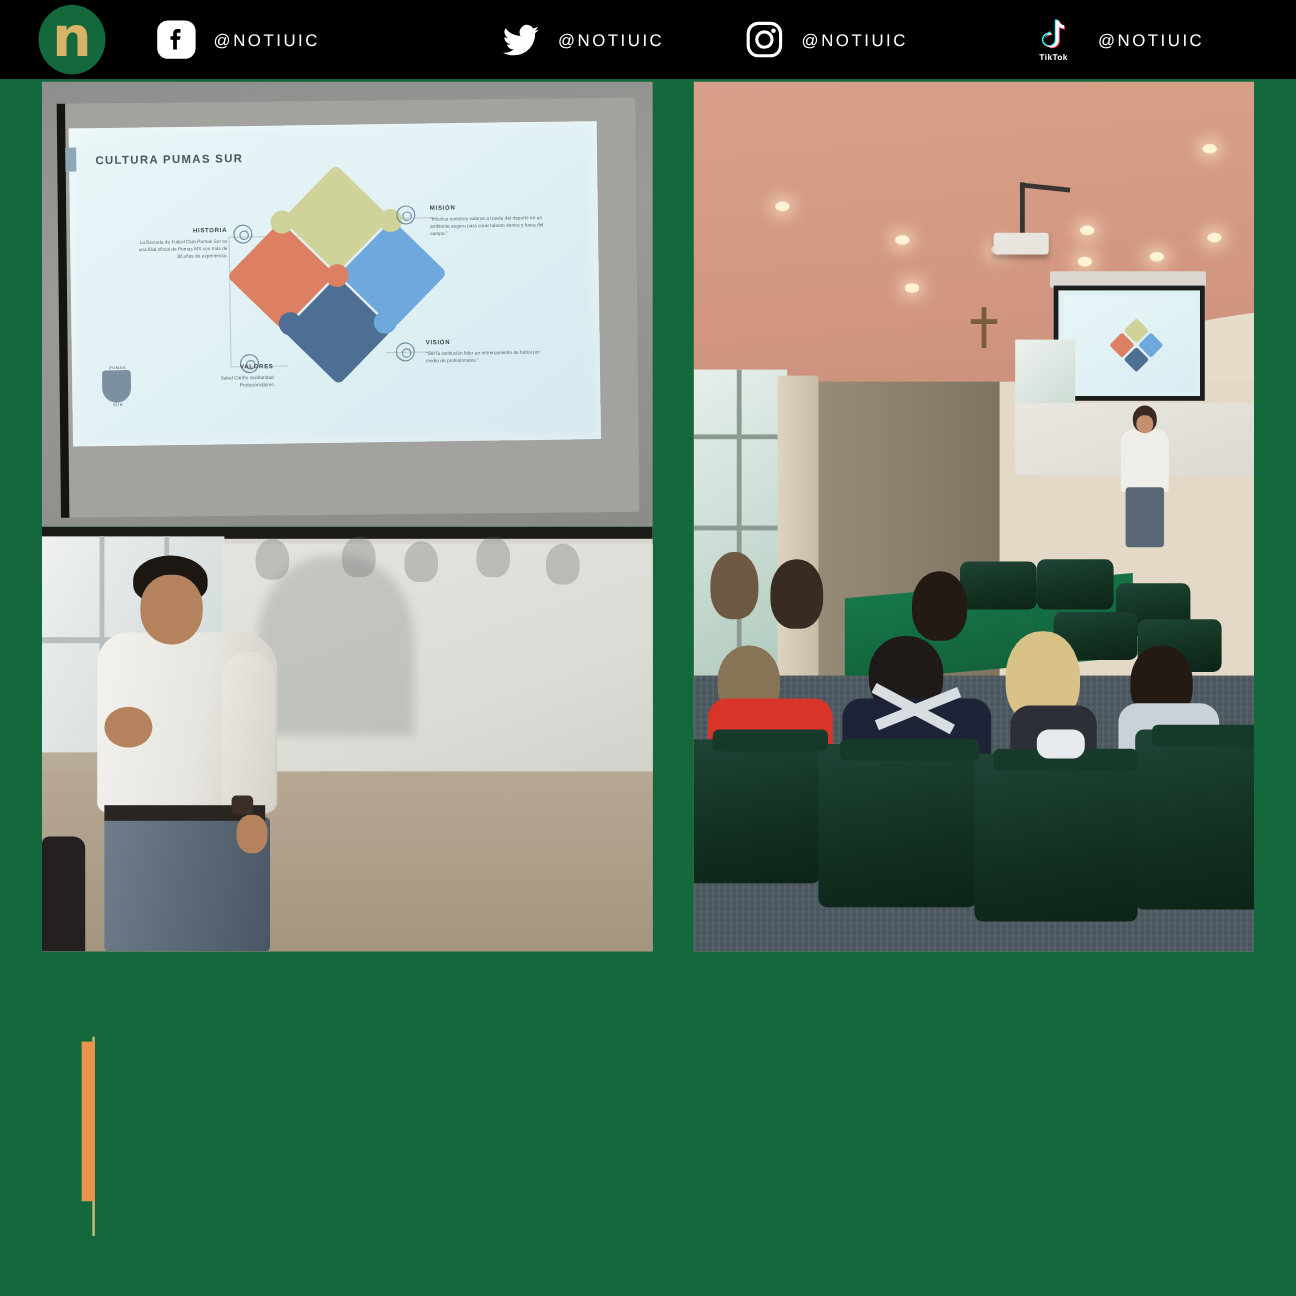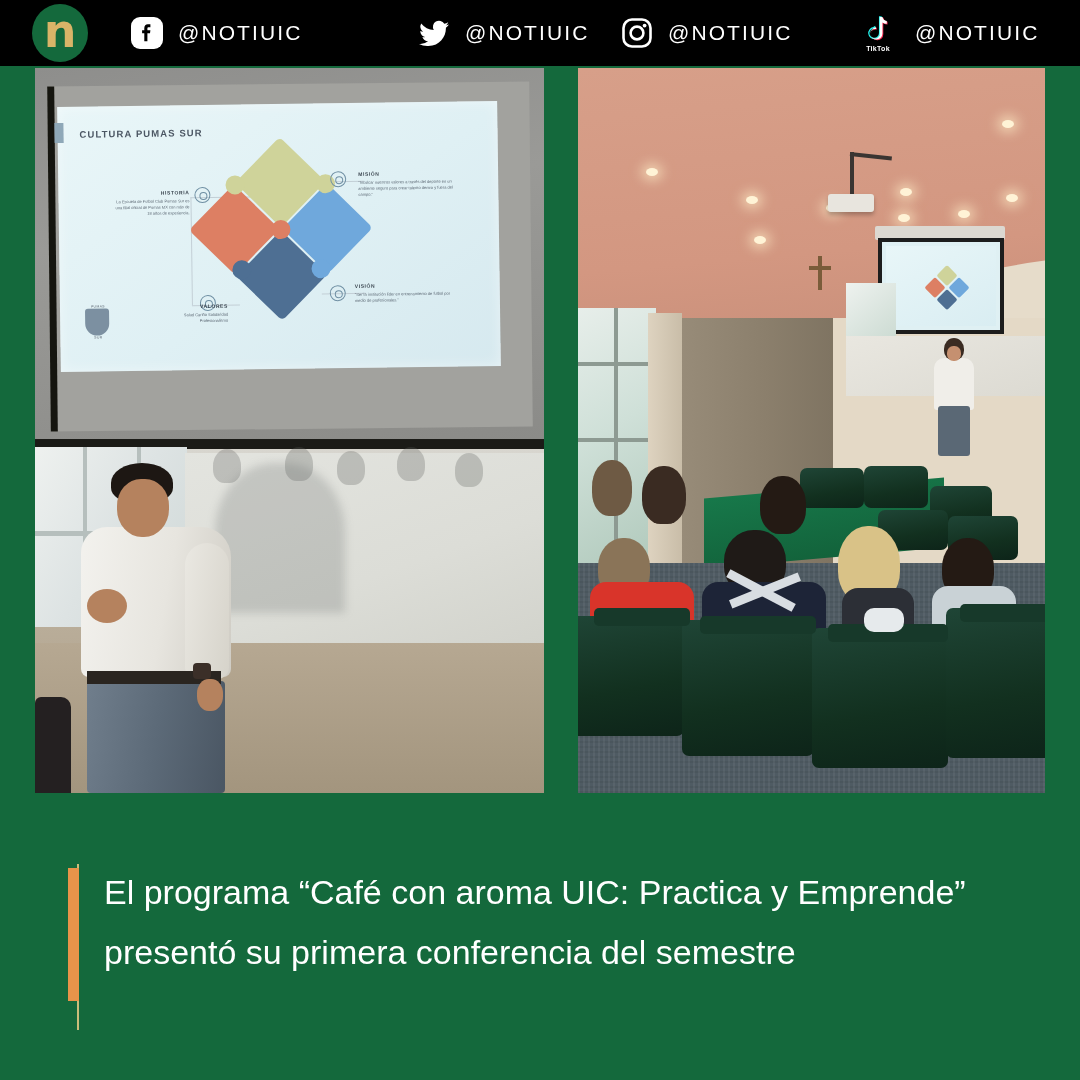--- a/index.html
+++ b/index.html
@@ -23,21 +23,21 @@
     font-size:46px; font-weight:700; color:#d9b468; line-height:1;
     transform:translateY(-2px);
   }
   .social-row { position:absolute; left:130px; top:0; height:66px; width:950px; }
   .social { position:absolute; top:0; height:66px; display:flex; align-items:center; gap:14px; }
   .social.s-fb { left:0; }
   .social.s-tw { left:287px; }
   .social.s-ig { left:490px; }
   .social.s-tk { left:725px; }
   .social .handle {
-    color:#fff; font-size:21px; font-weight:400; letter-spacing:2.1px;
+    color:#fff; font-size:14px; font-weight:400; letter-spacing:2.1px;
     font-family:"Liberation Sans", sans-serif; white-space:nowrap;
   }
   .ic { width:34px; height:34px; display:block; flex:0 0 auto; position:relative; }
   .ic svg { display:block; width:100%; height:100%; }
   .tiktok-wrap { width:46px; display:flex; flex-direction:column; align-items:center; }
   .tiktok-label { color:#fff; font-size:7px; font-weight:700; letter-spacing:.3px; margin-top:1px; }
 
   
   .photos { position:absolute; left:0; top:66px; width:1080px; height:729px; background:#14693c; }
 
@@ -447,20 +447,16 @@
         </div>
       </div>
     </div>
 
   </div>
 
 
   <div class="caption-area">
     <div class="accent-line"></div>
     <div class="accent-bar"></div>
-    <div class="caption-text">
-      <div>El programa “Café con aroma UIC: Practica y Emprende”</div>
-      <div>presentó su primera conferencia del semestre</div>
-    </div>
 
   </div>
 
 </div>
 
 </body></html>

